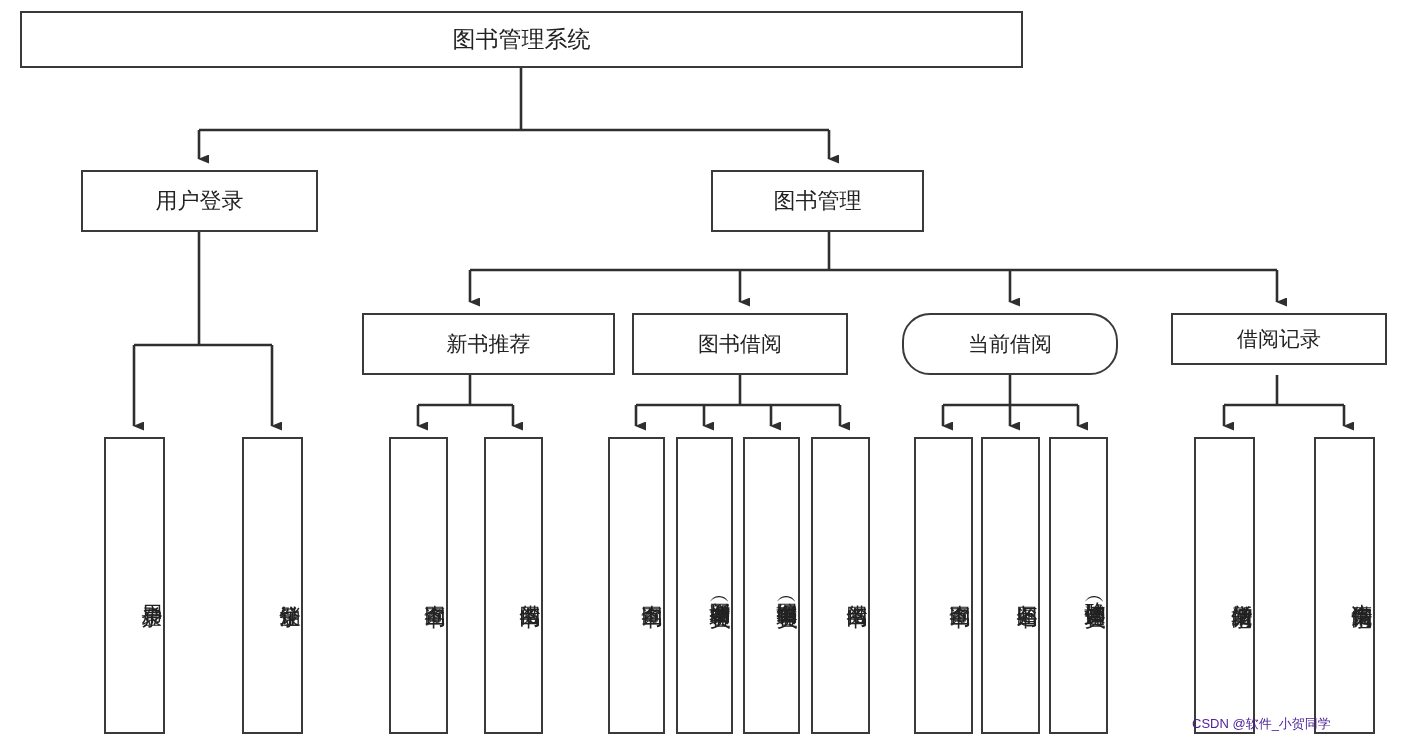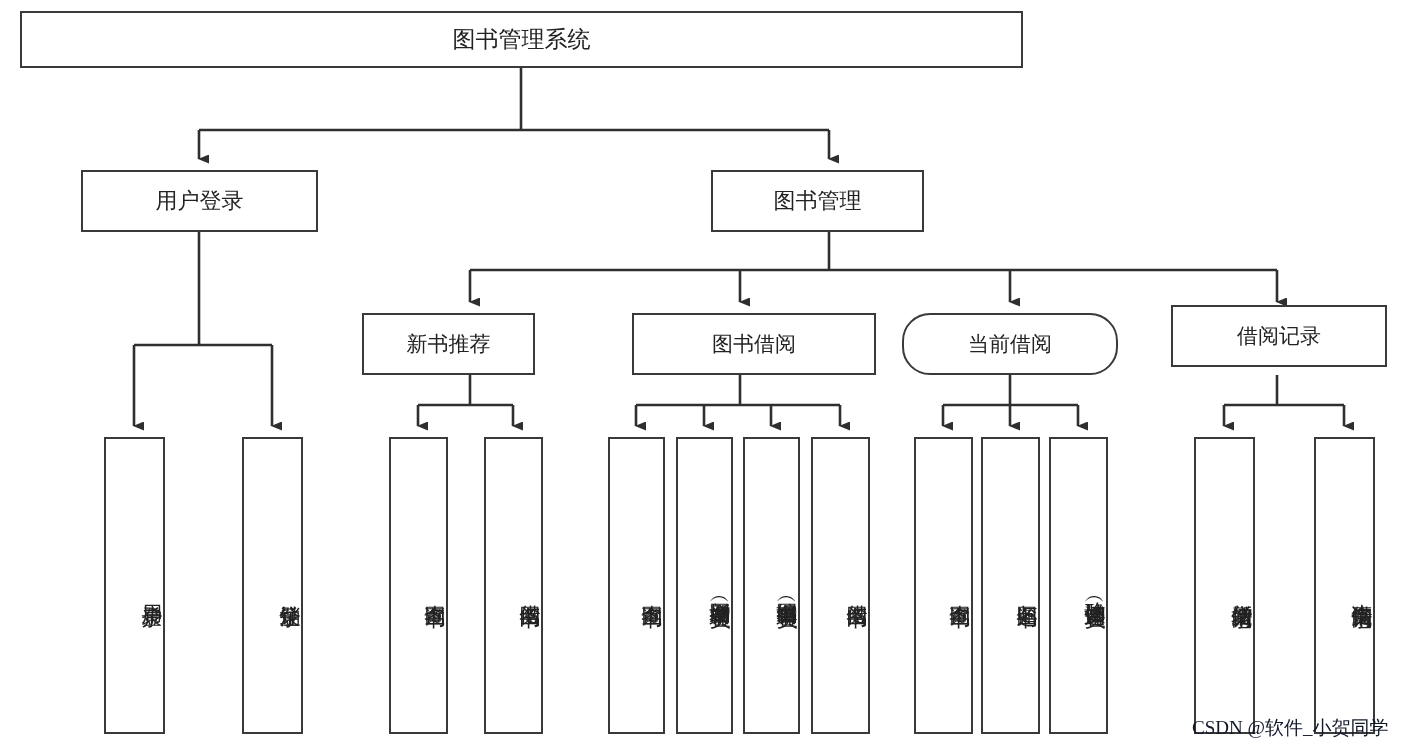--- a/index.html
+++ b/index.html
@@ -57,25 +57,25 @@
     padding-top: 8px;
     letter-spacing: 1px;
   }
   .node .lbl {
     display: block;
   }
   .watermark {
     position: absolute;
     left: 1192px;
     top: 715px;
-    font-size: 19px;
-    color: #0f172a;
+    font-size: 13px;
+    color: #4c1d95;
     white-space: nowrap;
     z-index: 8;
-    font-family: Liberation Serif, serif;
+    font-family: Liberation Sans, sans-serif;
   }
 </style>
 </head>
 <body>
 
 <div id="canvas">
 
   <svg id="edges" viewBox="0 0 1405 747" width="1405" height="747">
     <defs>
       <marker id="arrowhead" markerWidth="9" markerHeight="11" refX="4.5" refY="10" orient="auto" markerUnits="userSpaceOnUse">
@@ -130,30 +130,30 @@
     <span class="lbl">图书管理系统</span>
   </div>
 
   <div class="node lvl2" style="left: 81px; top: 170px; width: 237px; height: 62px;">
     <span class="lbl">用户登录</span>
   </div>
   <div class="node lvl2" style="left: 711px; top: 170px; width: 213px; height: 62px;">
     <span class="lbl">图书管理</span>
   </div>
 
-  <div class="node lvl3" style="left: 362px; top: 313px; width: 173px; height: 62px;">
+  <div class="node lvl3" style="left: 362px; top: 313px; width: 253px; height: 62px;">
     <span class="lbl">新书推荐</span>
   </div>
-  <div class="node lvl3" style="left: 632px; top: 313px; width: 244px; height: 62px;">
+  <div class="node lvl3" style="left: 632px; top: 313px; width: 216px; height: 62px;">
     <span class="lbl">图书借阅</span>
   </div>
   <div class="node lvl3" style="left: 902px; top: 313px; width: 216px; height: 62px; border-radius: 28px;">
     <span class="lbl">当前借阅</span>
   </div>
-  <div class="node lvl3" style="left: 1171px; top: 305px; width: 216px; height: 62px;">
+  <div class="node lvl3" style="left: 1171px; top: 313px; width: 216px; height: 52px;">
     <span class="lbl">借阅记录</span>
   </div>
 
   <div class="node leaf" style="left: 104px; top: 437px; width: 61px; height: 297px;">
     <span class="lbl">用户登录</span>
   </div>
   <div class="node leaf" style="left: 242px; top: 437px; width: 61px; height: 297px;">
     <span class="lbl">注销登录</span>
   </div>
   <div class="node leaf" style="left: 389px; top: 437px; width: 59px; height: 297px;">

